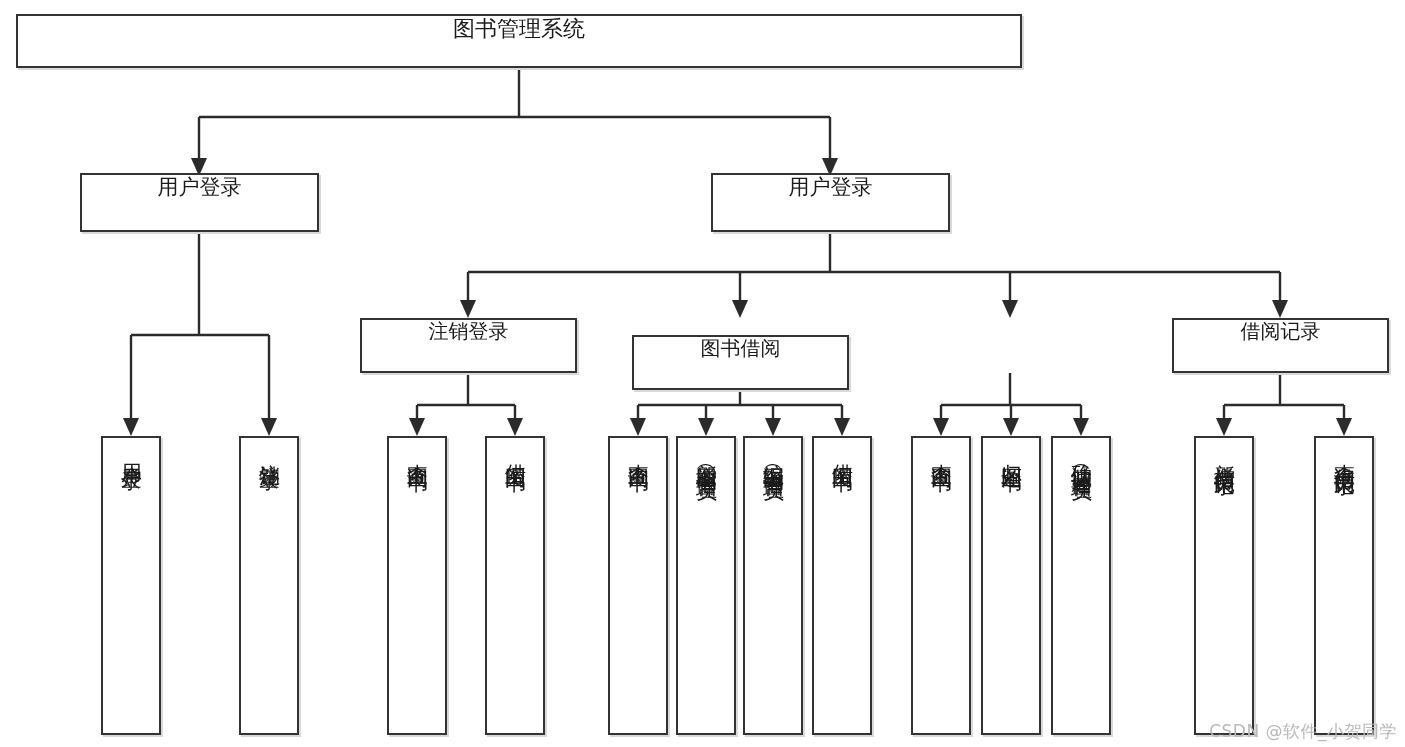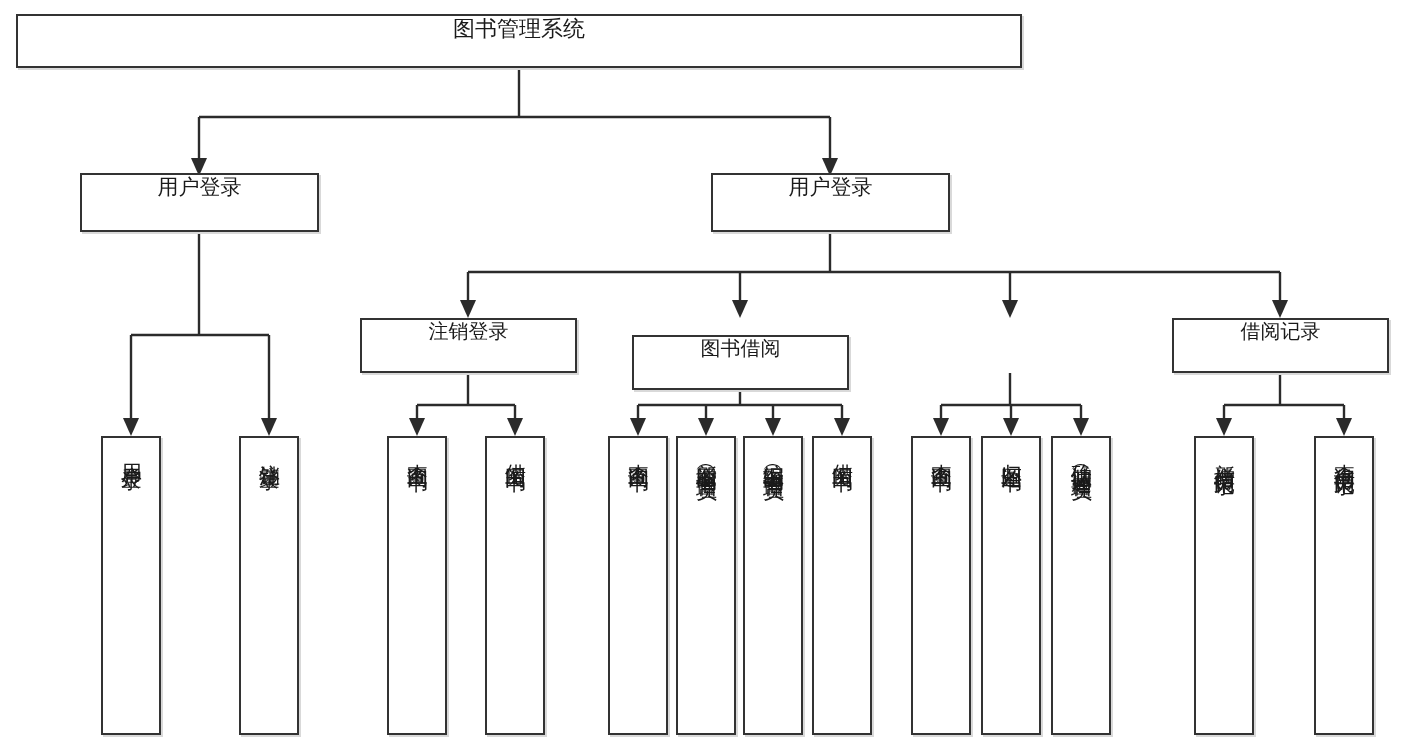--- a/index.html
+++ b/index.html
@@ -188,14 +188,15 @@
     <span class="lbl">确认归还（管理员）</span>
   </div>
 
   <div class="node leaf" style="left:1194px;top:436px;width:60px;height:299px;">
     <span class="lbl">新增借阅记录</span>
   </div>
   <div class="node leaf" style="left:1314px;top:436px;width:60px;height:299px;">
     <span class="lbl">查询借阅记录</span>
   </div>
 
+  <div class="watermark">CSDN @软件_小贺同学</div>
 
 </div>
 
 </body></html>

